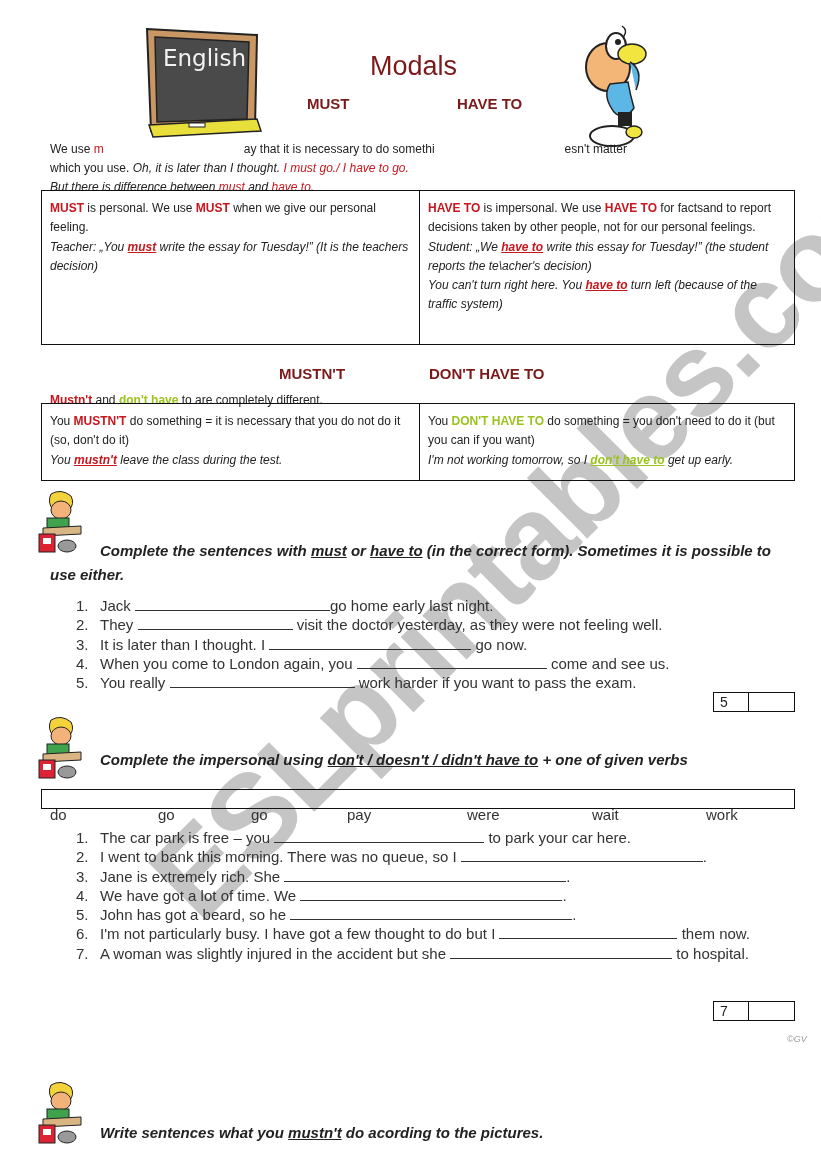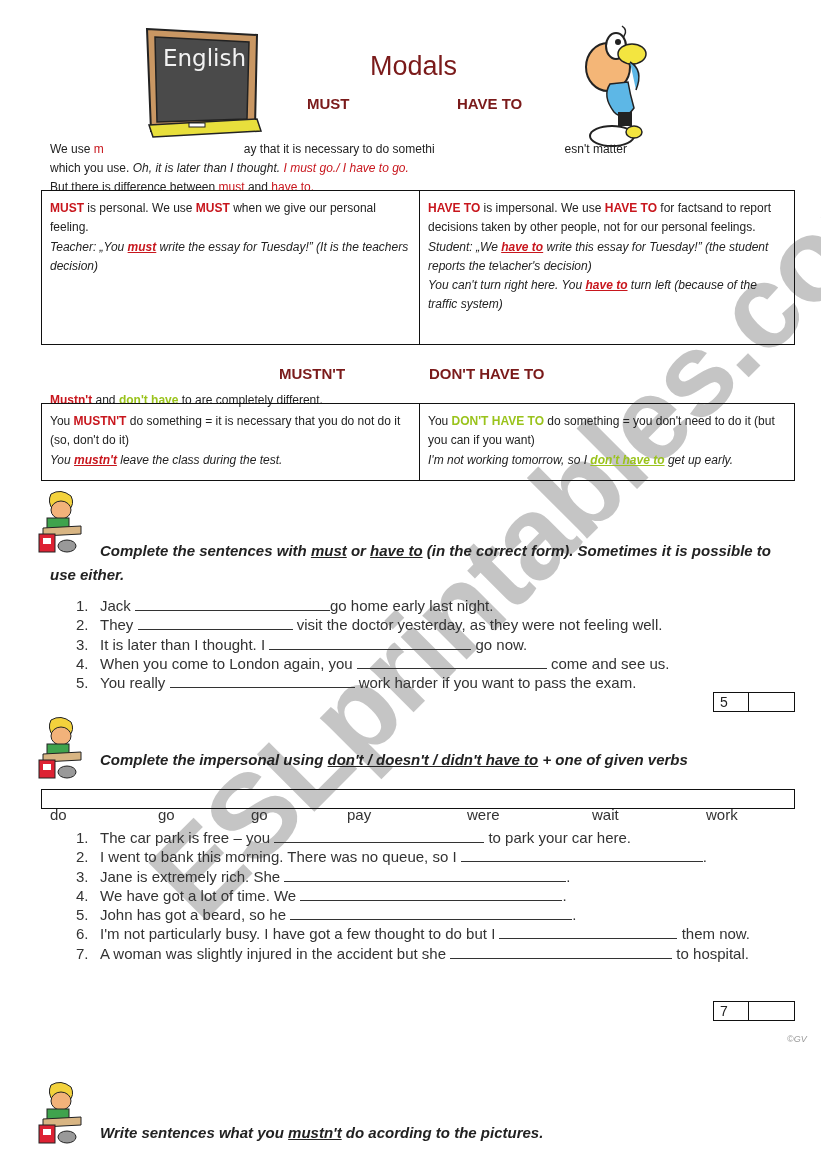--- a/index.html
+++ b/index.html
@@ -65,21 +65,21 @@
 <div class="abs title" style="left:370px; top:51px;">Modals</div>
 <div class="abs heading" style="left:307px; top:95px;">MUST</div>
 <div class="abs heading" style="left:457px; top:95px;">HAVE TO</div>
 
 <div class="abs txt" style="left:50px; top:133px; width:760px;">
   <span>We use </span><span class="red">m</span><span style="display:inline-block; width:140px;"></span><span>ay that it is necessary to do somethi</span><span style="display:inline-block; width:130px;"></span><span>esn't matter</span>
 </div>
 <div class="abs txt" style="left:50px; top:152px; width:760px;">
   <span>which you use. </span><span class="i">Oh, it is later than I thought. </span><span class="i red">I must go./ I have to go.</span>
 </div>
-<div class="abs txt" style="left:50px; top:171px; width:760px;">
+<div class="abs txt" style="left:50px; top:171px; width:760px;font-style:italic;">
   <span>But there is difference between </span><span class="red">must</span><span> and </span><span class="red">have to.</span>
 </div>
 
 <div class="box" style="left:41px; top:190px; width:754px; height:155px;">
   <div class="cell txt" style="left:0; width:377px;">
     <span class="b red">MUST</span><span> is personal. We use </span><span class="b red">MUST</span><span> when we give our personal feeling.</span><br>
     <span class="i">Teacher: „You </span><span class="i b u red">must</span><span class="i"> write the essay for Tuesday!” (It is the teachers decision)</span>
   </div>
   <div class="divider" style="left:377px;"></div>
   <div class="cell txt" style="left:378px; right:0;">

